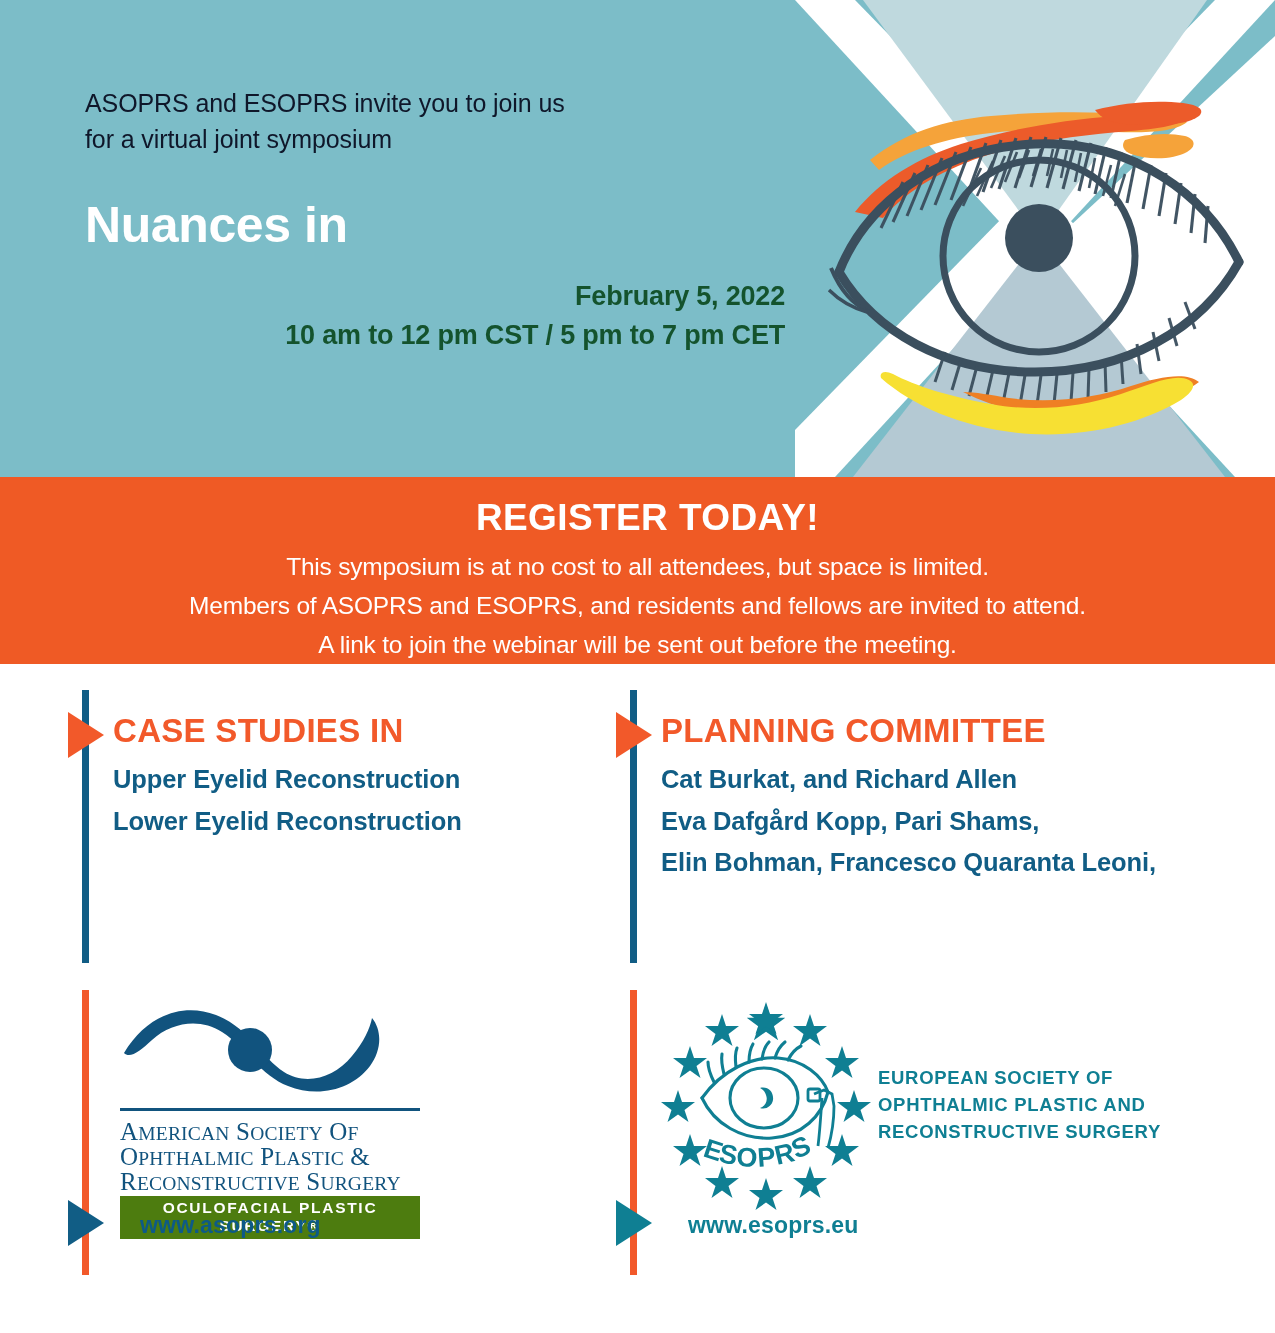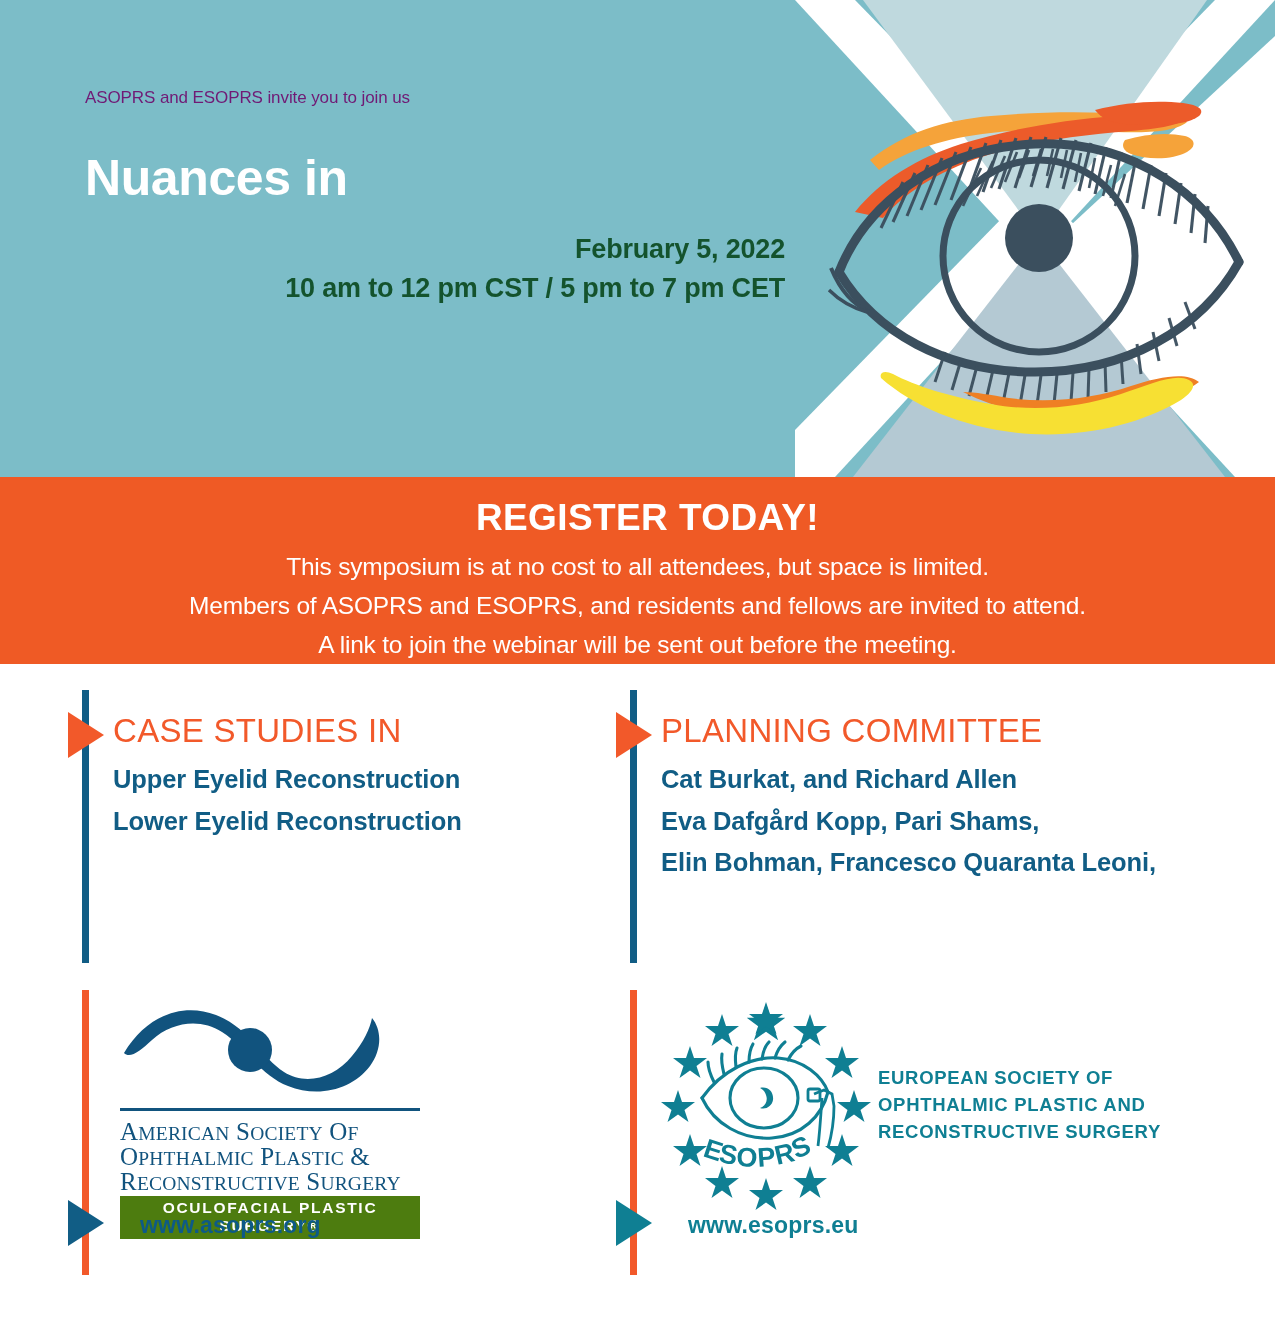--- a/index.html
+++ b/index.html
@@ -38,22 +38,22 @@
     height: 477px;
     overflow: hidden;
   }
   .header-text {
     position: absolute;
     left: 85px;
     top: 86px;
     width: 700px;
   }
   .invite-line {
-    font-size: 17px;
-    color: #701a75;
+    font-size: 25px;
+    color: #0f172a;
     line-height: 1.42;
     letter-spacing: -0.1px;
     font-weight: 400;
   }
   .title {
     margin-top: 38px;
     font-size: 50px;
     font-weight: bold;
     color: #ffffff;
     line-height: 1.2;
@@ -121,21 +121,21 @@
     width: 0; height: 0;
     border-top: 23px solid transparent;
     border-bottom: 23px solid transparent;
   }
   .arrow-orange { border-left: 36px solid #f2592a; }
   .arrow-blue   { border-left: 36px solid #115d85; }
   .arrow-teal   { border-left: 36px solid #0f7f93; }
 
   .sec-heading {
     font-size: 33px;
-    font-weight: normal;
+    font-weight: bold;
     color: #f2592a;
     letter-spacing: 0.3px;
     line-height: 1;
   }
   .sec-item {
     font-size: 25.5px;
     font-weight: bold;
     color: #115d85;
     line-height: 1.63;
     letter-spacing: -0.1px;
@@ -302,20 +302,21 @@
                    C392,372 366,376 336,386 C300,398 256,404 214,398 C196,395 180,392 168,392 Z" fill="#ef8024"></path>
           <path d="M86,378 C120,408 174,430 236,434 C292,437 346,424 386,400
                    C398,392 402,384 394,380 C380,373 356,384 326,394 C284,408 238,412 196,404
                    C156,397 120,386 98,374 C90,370 84,372 86,378 Z" fill="#f7e033"></path>
         </g>
       </svg>
     </div>
 
     <div class="header-text">
       <div class="invite-line">ASOPRS and ESOPRS invite you to join us</div>
+      <div class="invite-line">for a virtual joint symposium</div>
       <div class="title">
         <div>Nuances in</div>
       </div>
       <div class="datetime">
         <div>February 5, 2022</div>
         <div>10 am to 12 pm CST / 5 pm to 7 pm CET</div>
       </div>
     </div>
   </div>
 

